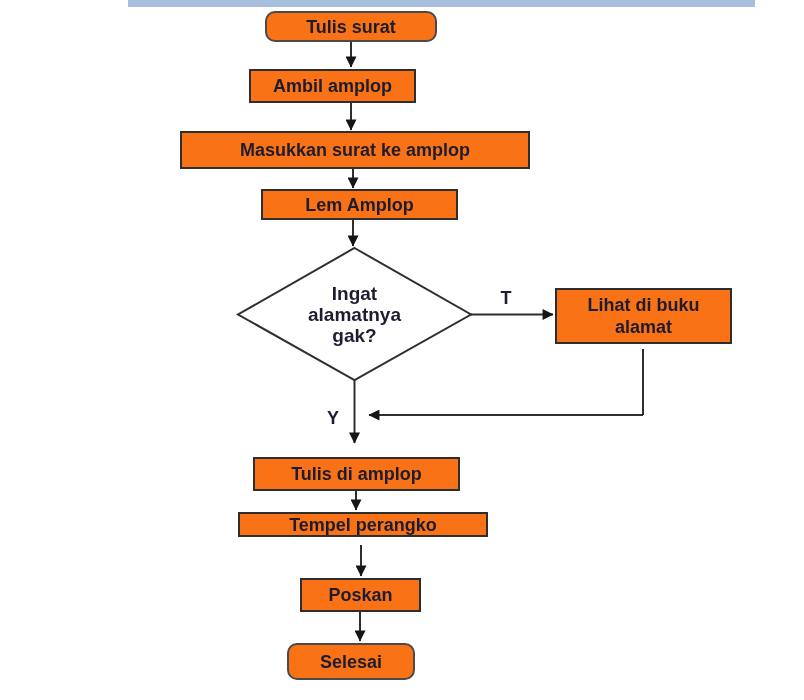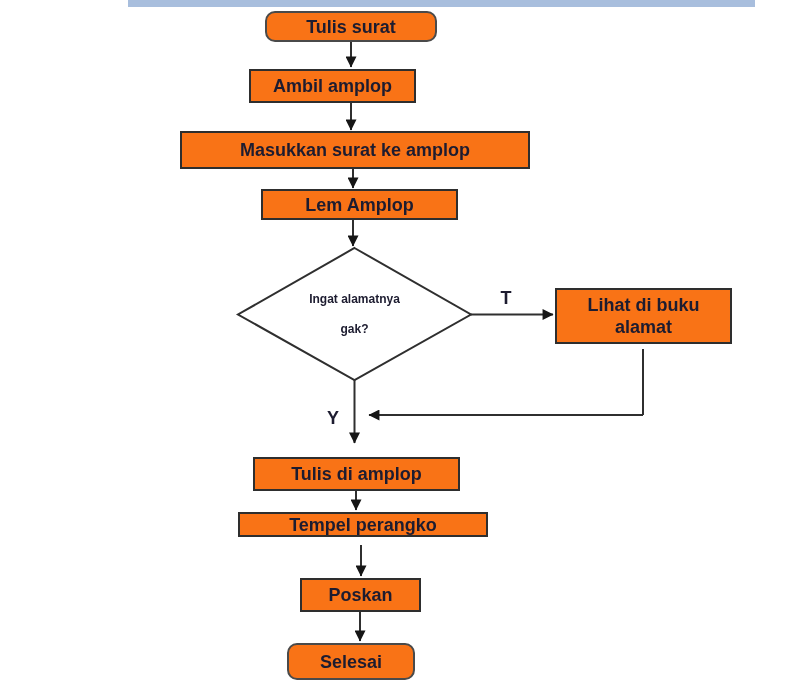--- a/index.html
+++ b/index.html
@@ -40,22 +40,22 @@
     font-size: 18px;
     line-height: 22px;
   }
   .node.terminator {
     border-color: var(--terminator-border, #4a4a4a);
     border-radius: 10px;
   }
   .node.decision-text {
     border: none;
     background: transparent;
-    font-size: 12px;
-    line-height: 30px;
+    font-size: 19px;
+    line-height: 21px;
   }
   .node .label-inner { display: inline-block; }
   .branch-label {
     position: absolute;
     width: 24px;
     text-align: center;
     color: var(--text, #1d1c30);
     font-weight: bold;
     font-size: 18px;
   }

